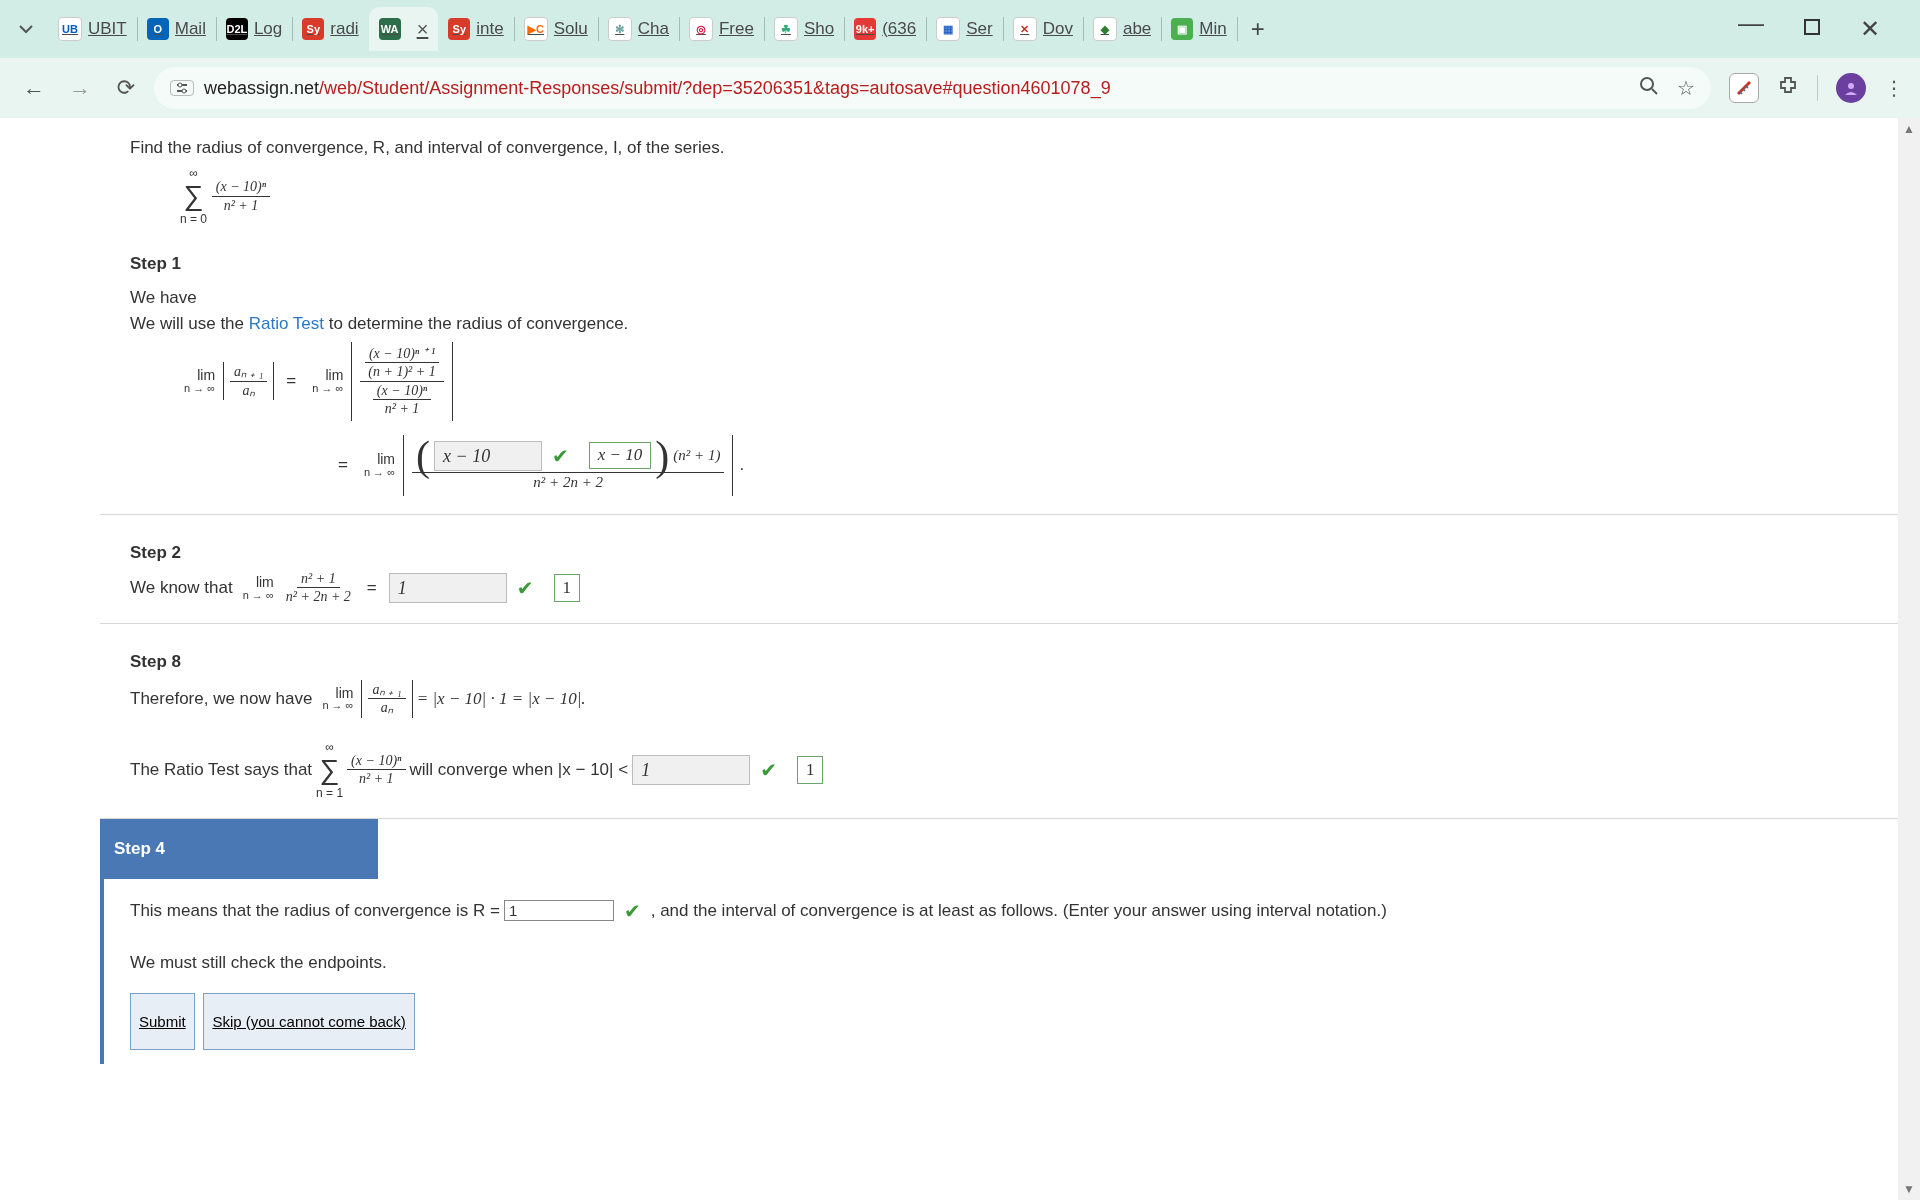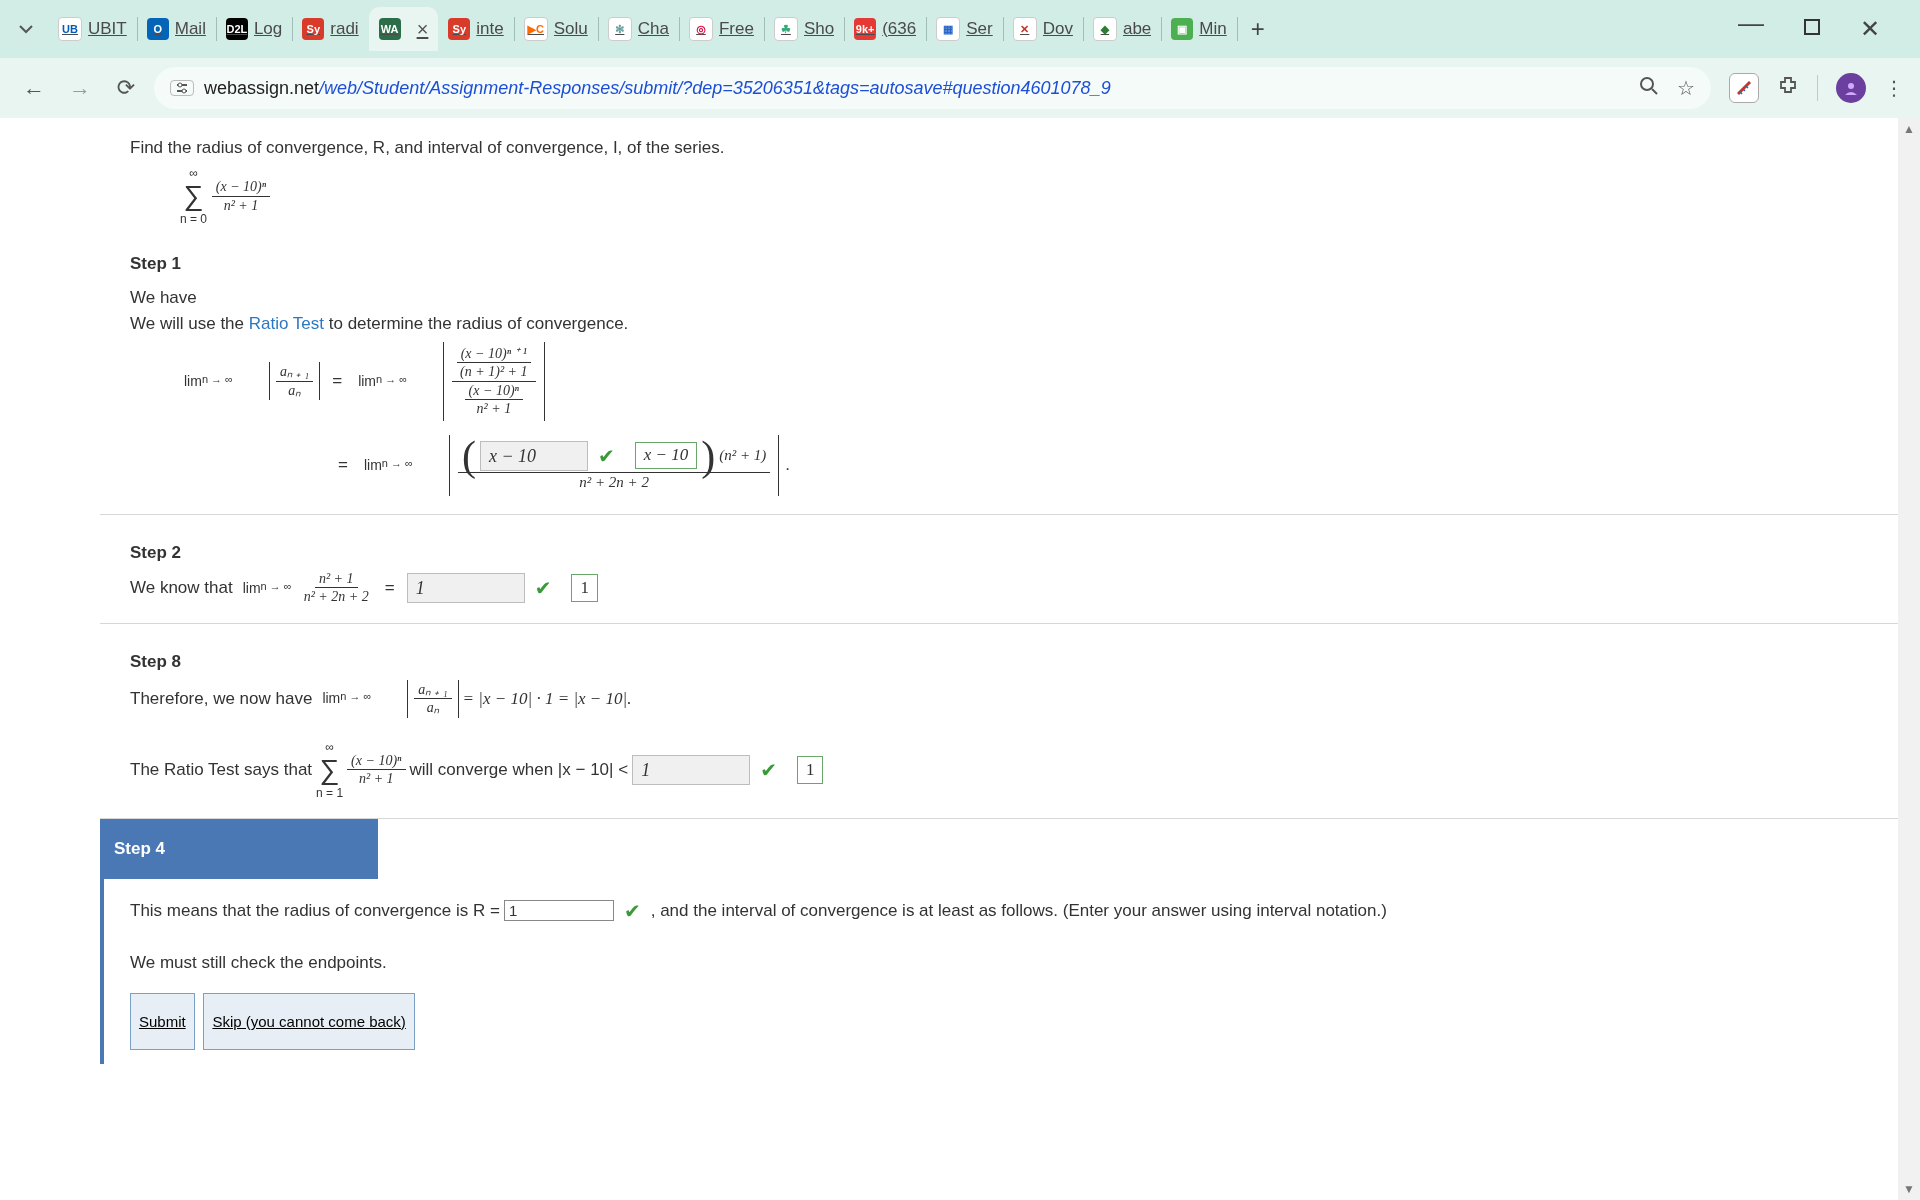--- a/index.html
+++ b/index.html
@@ -92,21 +92,21 @@
     background: #f4fbf8;
     display: flex;
     align-items: center;
     padding: 0 16px;
     gap: 10px;
     font-size: 18px;
     color: #333;
   }
   .addrbar .site-info { color: #555; font-size:14px; border:1px solid #bbb; border-radius:4px; padding:1px 5px; display:flex; align-items:center; gap:3px;}
   .addrbar .url .host { color: #222; }
-  .addrbar .url .path { color: #1d4ed8; font-style: italic; }
+  .addrbar .url .path { color: #b91c1c; }
   .addrbar .right-icons { margin-left: auto; display: flex; gap: 18px; color: #555; font-size:20px;}
   .toolbar-icons { display:flex; align-items:center; gap:18px; color:#555; font-size:20px; padding-left:8px;}
   .icon-box { width:28px; height:28px; display:inline-flex; align-items:center; justify-content:center; border:1px solid #aaa; border-radius:6px; font-size:14px;}
   .profile-dot { width:30px; height:30px; border-radius:50%; background:#6b3fa0; display:inline-flex; align-items:center; justify-content:center; color:#fff; font-size:14px;}
   .vbar { width:1px; height:26px; background:#b7cfc9; }
 
   
   .page {
     position: relative;
     height: 1082px;
@@ -147,25 +147,25 @@
     align-items: center;
     font-size: 14px;
     line-height: 1.1;
     vertical-align: middle;
   }
   .frac .num { border-bottom: 1px solid #333; padding: 0 4px 1px; }
   .frac .den { padding: 1px 4px 0; }
   .sigma { font-size: 28px; vertical-align: -6px; margin: 0 2px;}
 
   .lim {
-    display:inline-flex; flex-direction:row; align-items:flex-start; font-size:14px; line-height:1.05; vertical-align:middle; margin:0 4px;
+    display:inline-flex; flex-direction:column; align-items:flex-end; font-size:14px; line-height:1.05; vertical-align:middle; margin:0 4px;
   }
   .lim .b { font-size: 11px; }
 
-  .absbar { border-left: 1.5px solid #333; border-right: 1.5px solid #333; padding: 2px 6px; display:inline-block; vertical-align:middle;margin-left:28px;}
+  .absbar { border-left: 1.5px solid #333; border-right: 1.5px solid #333; padding: 2px 6px; display:inline-block; vertical-align:middle;}
 
   .ansbox {
     display:inline-block; min-width:90px; height:28px; line-height:28px;
     background:#f0f0f0; border:1px solid #bdbdbd; padding:0 8px;
     font-family: "Times New Roman", serif; font-style: italic; font-size:18px;
     vertical-align:middle;
   }
   .ansbox.wide { min-width: 100px; }
   .hintbox {
     display:inline-block; border:1px solid #6aa66a; padding:3px 8px;

